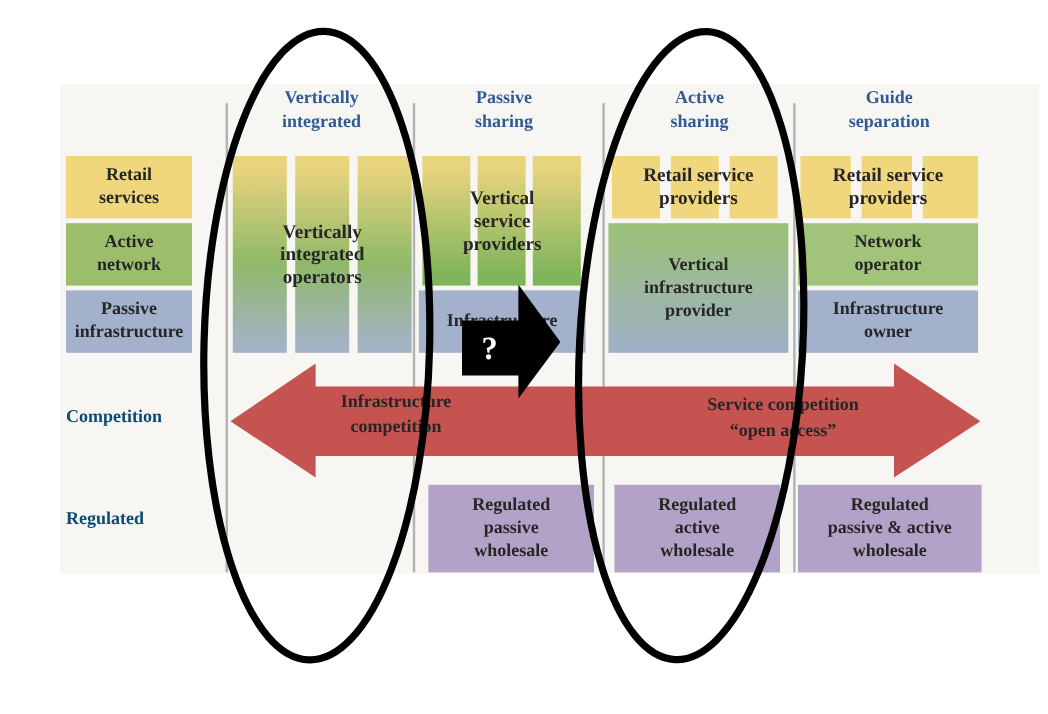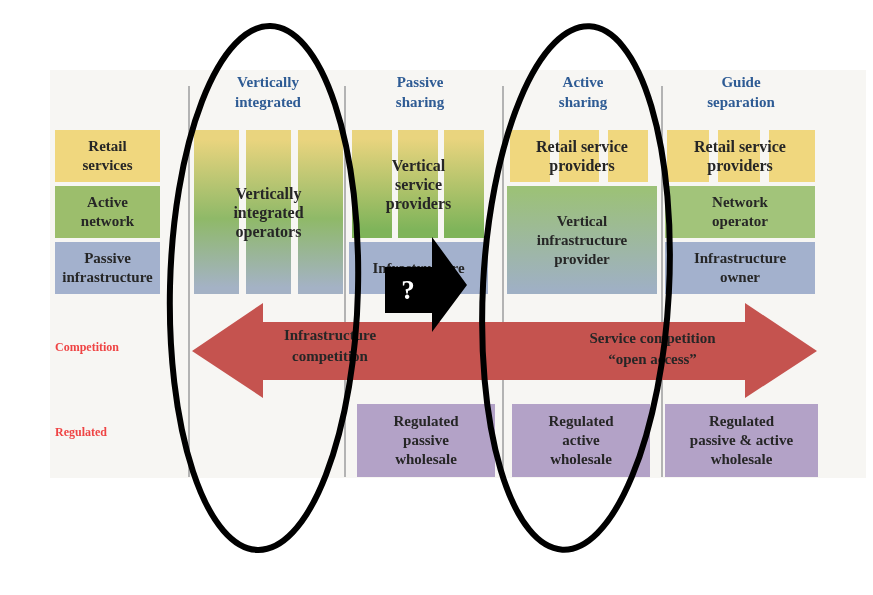--- a/index.html
+++ b/index.html
@@ -28,21 +28,21 @@
     font-size:15px;line-height:19px;z-index:2;
   }
   .grad-ygb{background:linear-gradient(180deg,#e9d47e 6%,#8fb968 54%,#a4b2c5 96%);}
   .grad-yg{background:linear-gradient(180deg,#e9d47e 8%,#7fb45a 92%);}
   .grad-gb{background:linear-gradient(180deg,#9cc178 4%,#9fb0c4 96%);}
   .yellow{background:#f0d77e;}
   .green{background:#9cbe6c;}
   .green2{background:#a2c47a;}
   .blue{background:#a3b1cd;}
   .purple{background:#b3a2c7;}
-  .sidetxt{position:absolute;font-size:12px;font-weight:bold;color:#ef4444;z-index:2;}
+  .sidetxt{position:absolute;font-size:15px;font-weight:bold;color:#0c4a6e;z-index:2;}
   .arrowlabel{
     position:absolute;font-size:15px;line-height:21px;z-index:4;
   }
   .qmark{
     position:absolute;left:383px;top:266px;width:50px;height:48px;display:flex;
     align-items:center;justify-content:center;color:#ffffff;font-size:27px;font-weight:bold;z-index:6;
   }
   .overlay-svg{position:absolute;left:0;top:0;z-index:5;pointer-events:none;}
   .ellipse-svg{position:absolute;left:0;top:0;z-index:7;pointer-events:none;}
   .footnote{

